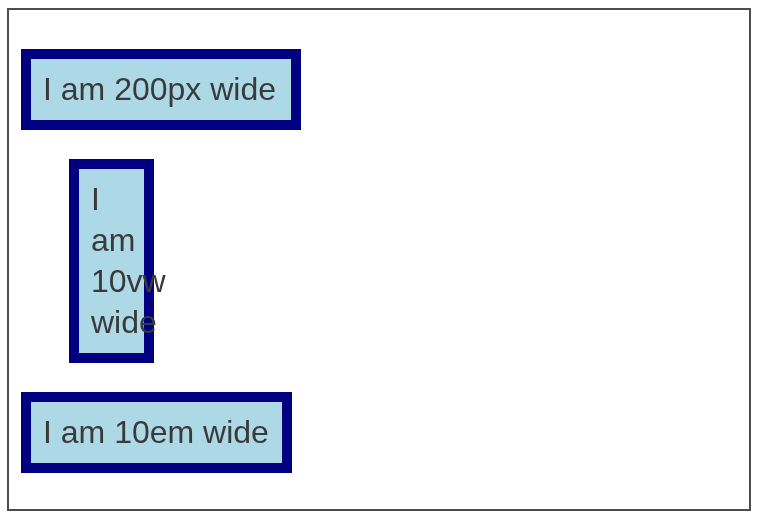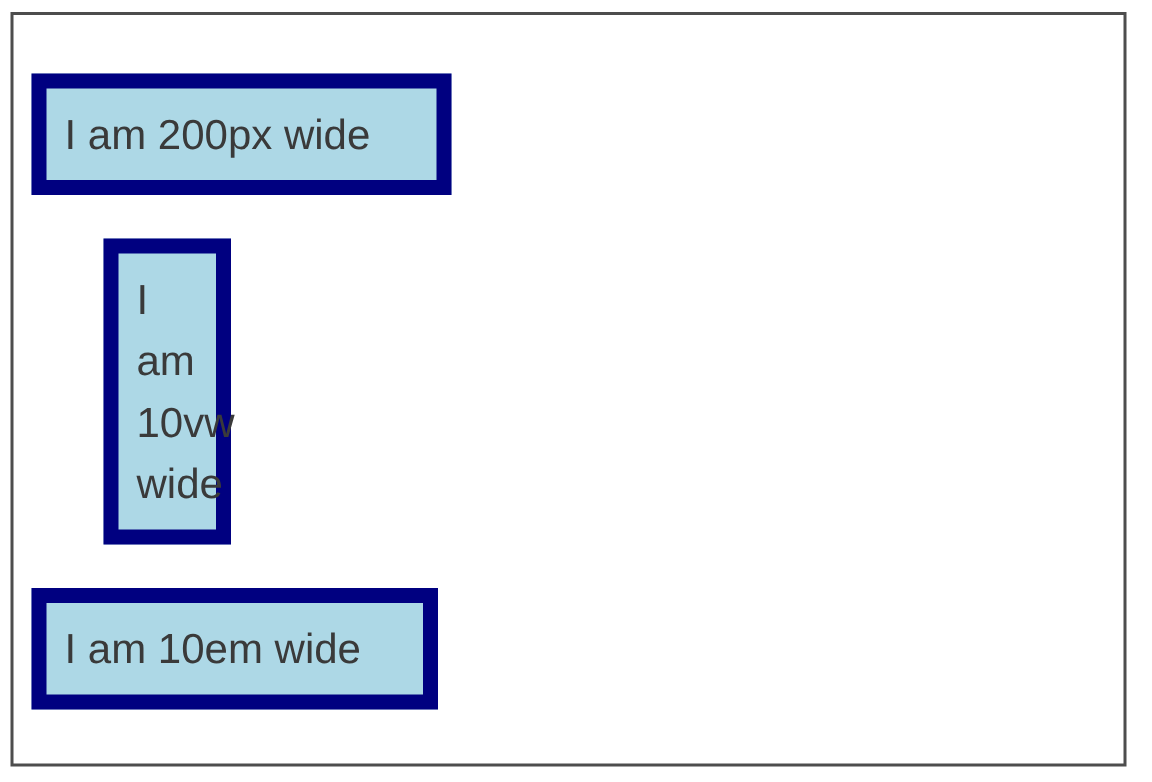--- a/index.html
+++ b/index.html
@@ -23,21 +23,21 @@
     height: 503px;
     background: #ffffff;
     border: 2px solid var(--frame-border, #4d4d4d);
     padding: 39px 12px 0 12px;
     overflow: hidden;
   }
   .demo-box {
     background: var(--box-fill, #add8e6);
     border: 10px solid var(--box-border, #000080);
     color: var(--text-color, #3a3a3a);
-    font-size: 28px;
+    font-size: 32px;
     line-height: 41px;
     padding: 10px 12px;
     margin: 0 0 29px 0;
     white-space: normal;
     overflow: visible;
   }
   .w-200px { width: 280px; }
   .w-10vw  { width: 85px; margin-left: 48px; }
   .w-10em  { width: 271px; }
 </style>

